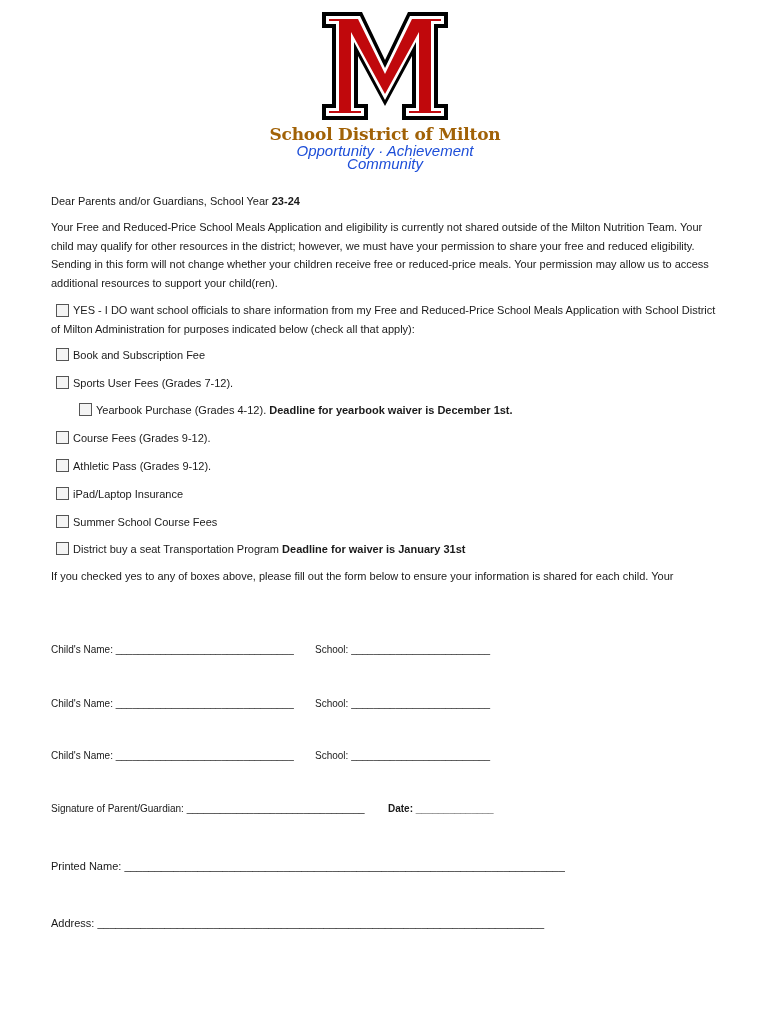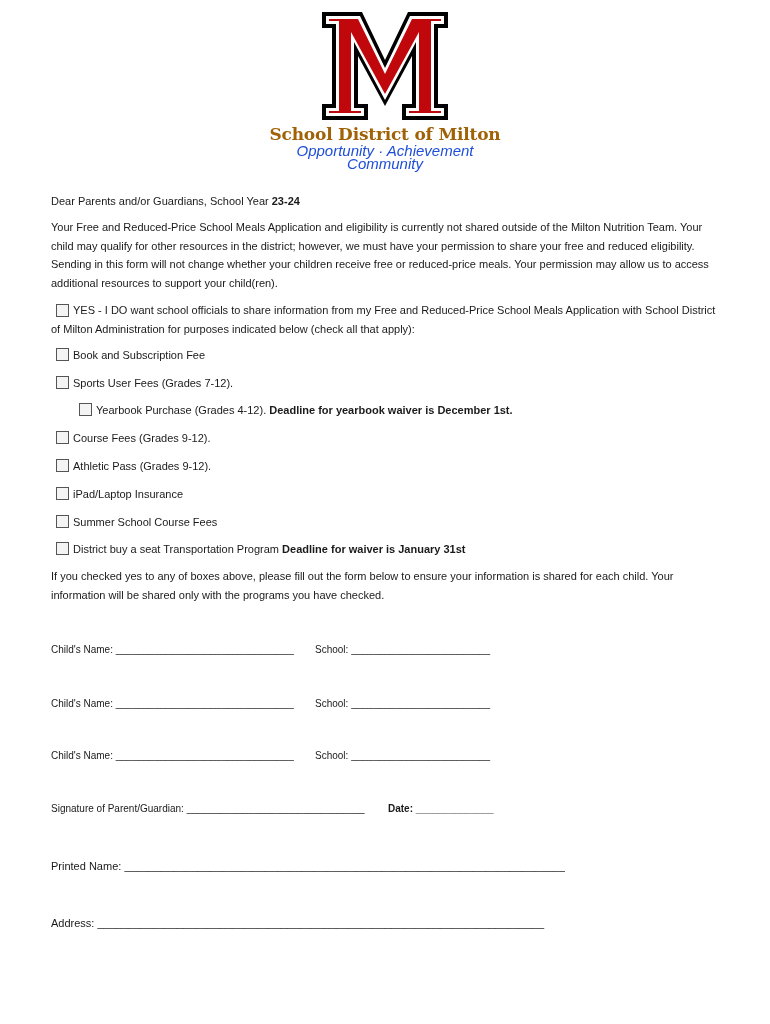--- a/index.html
+++ b/index.html
@@ -76,21 +76,20 @@
   <span class="cb"></span>
   <span>Summer School Course Fees</span>
 </div>
 <div class="cb-row" style="top:542px;">
   <span class="cb"></span>
   <span>District buy a seat Transportation Program </span>&nbsp;<b>Deadline for waiver is January 31st</b>
 </div>
 
 <div class="p" style="top:567px;">
   <div>If you checked yes to any of boxes above, please fill out the form below to ensure your information is shared for each child.  Your</div>
-  <div>information will be shared only with the programs you have checked.</div>
 </div>
 
 <div class="field" style="left:51px;top:644px;"><span>Child's Name: </span><span>________________________________</span></div>
 <div class="field" style="left:315px;top:644px;"><span>School: </span><span>_________________________</span></div>
 
 <div class="field" style="left:51px;top:698px;"><span>Child's Name: </span><span>________________________________</span></div>
 <div class="field" style="left:315px;top:698px;"><span>School: </span><span>_________________________</span></div>
 
 <div class="field" style="left:51px;top:750px;"><span>Child's Name: </span><span>________________________________</span></div>
 <div class="field" style="left:315px;top:750px;"><span>School: </span><span>_________________________</span></div>

